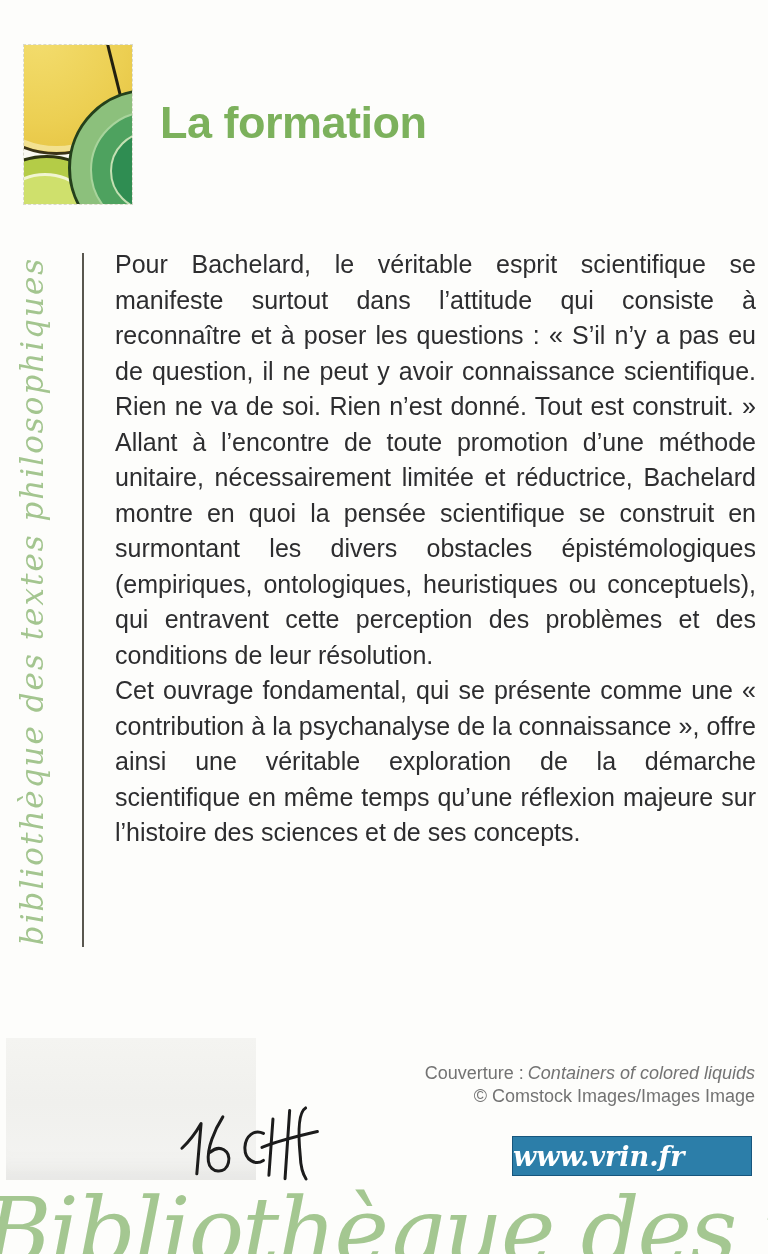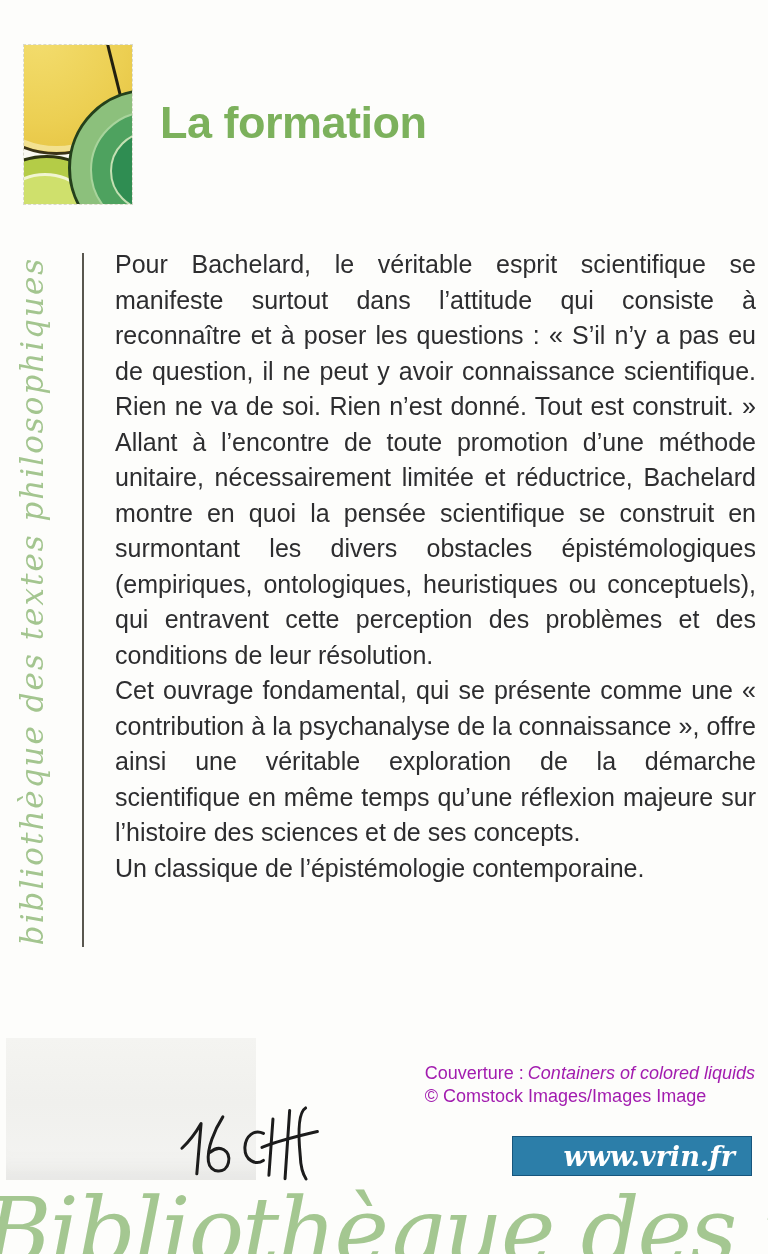--- a/index.html
+++ b/index.html
@@ -82,31 +82,31 @@
   }
 
   
   .price{
     position:absolute;left:172px;top:1102px;transform:rotate(-2deg);
   }
   .price path{fill:none;stroke:#1c1c1c;stroke-width:3;stroke-linecap:round;stroke-linejoin:round;}
 
   
   .credits{
-    position:absolute;right:13px;top:1062px;
-    font-size:18px;line-height:23px;color:#a21caf;
+    position:absolute;right:13px;top:1062px;text-align:right;
+    font-size:18px;line-height:23px;color:#737373;
   }
   .credits .cover-title{font-style:italic;}
   .credits .label{margin-right:4px;}
 
   
   .vrin{
     position:absolute;left:512px;top:1136px;width:240px;height:40px;
     background:#2c7ea9;border:1px solid #17567d;box-sizing:border-box;
-    display:flex;align-items:center;justify-content:flex-end;
+    display:flex;align-items:center;justify-content:flex-start;
     padding-right:16px;
   }
   .vrin span{
     font-family:"DejaVu Serif","Liberation Serif",serif;
     font-style:italic;font-weight:bold;font-size:27px;color:#ffffff;
   }
 
   
   .series{
     position:absolute;left:-16px;top:1178px;white-space:nowrap;
@@ -133,21 +133,20 @@
   <h1 class="title">
     <span>La formation</span>
   </h1>
 
   <div class="vrule"></div>
   <div class="collection">bibliothèque des textes philosophiques</div>
 
   <div class="body-text">
     <p>Pour Bachelard, le véritable esprit scientifique se manifeste surtout dans l’attitude qui consiste à reconnaître et à poser les questions : « S’il n’y a pas eu de question, il ne peut y avoir connaissance scientifique. Rien ne va de soi. Rien n’est donné. Tout est construit. » Allant à l’encontre de toute promotion d’une méthode unitaire, nécessairement limitée et réductrice, Bachelard montre en quoi la pensée scientifique se construit en surmontant les divers obstacles épistémologiques (empiriques, ontologiques, heuristiques ou conceptuels), qui entravent cette perception des problèmes et des conditions de leur résolution.</p>
     <p>Cet ouvrage fondamental, qui se présente comme une « contribution à la psychanalyse de la connaissance », offre ainsi une véritable exploration de la démarche scientifique en même temps qu’une réflexion majeure sur l’histoire des sciences et de ses concepts.</p>
-    <p>Un classique de l’épistémologie contemporaine.</p>
   </div>
 
   <div class="sticker"></div>
 
   <svg class="price" width="150" height="95" viewBox="0 0 150 95" role="img" aria-label="16 CHF">
     <path d="M10,44 C17,38 25,28 30,20 L24,70"></path>
     <path d="M52,14 C43,27 35,45 36,58 C37,70 53,72 56,60 C59,48 48,41 38,49"></path>
     <path d="M92,32 C83,27 74,34 73,45 C72,58 83,64 91,59"></path>
     <path d="M102,18 L96,74"></path>
     <path d="M119,10 L112,78"></path>

